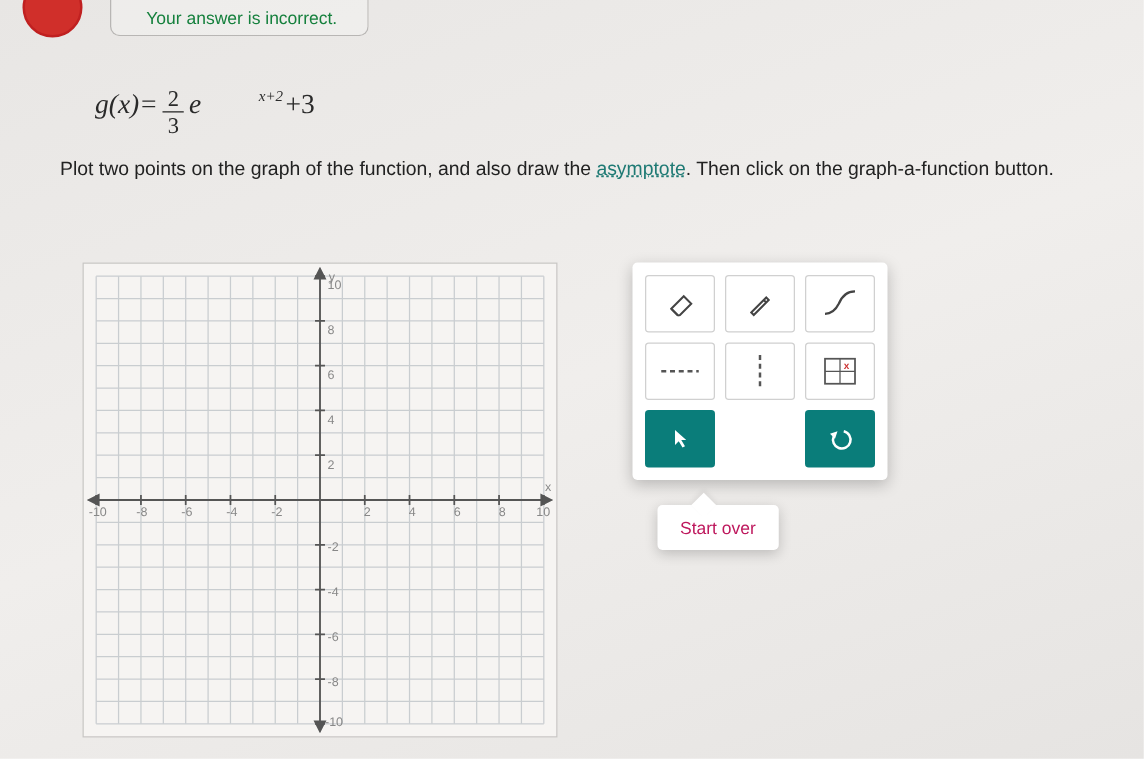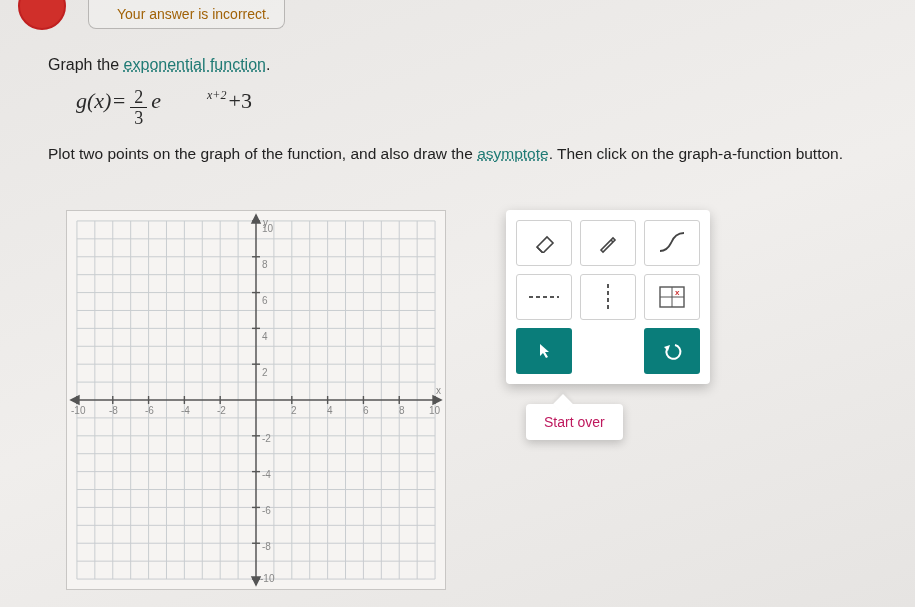--- a/index.html
+++ b/index.html
@@ -22,23 +22,23 @@
     background: #d02f2a;
     border: 2px solid #c02020;
   }
   .feedback-pill {
     position: absolute;
     left: 88px;
     top: 0px;
     border: 1px solid #b8b6b4;
     border-top: none;
     border-radius: 0 0 8px 8px;
-    padding: 6px 14px 6px 28px;
+    padding: 6px 24px 6px 28px;
     font-size: 14px;
-    color: #a16207;
+    color: #15803d;
     background: rgba(255,255,255,0.25);
   }
   .content { position: absolute; left: 48px; top: 56px; right: 20px; }
   .prompt1 { font-size: 16px; color: #222; }
   .link-term { color: #1f7a74; text-decoration: underline dotted; }
   .formula {
     margin: 14px 0 18px 28px;
     font-family: "Times New Roman", serif;
     font-size: 22px;
     display: flex;
@@ -124,23 +124,20 @@
   }
 </style>
 </head>
 <body>
 
 <div class="badge-circle"></div>
 
 <div class="feedback-pill">Your answer is incorrect.</div>
 
 <div class="content">
-  <div class="prompt1">
-    <span>Graph the </span><span class="link-term">exponential function</span><span>.</span>
-  </div>
 
   <div class="formula">
     <span style="font-style:italic">g(x)=</span>
     <span class="frac">
       <span class="num">2</span>
       <span class="den">3</span>
     </span>
     <span class="e-base">e</span>
       <span class="sup">x+2</span>
     <span>+3</span>

